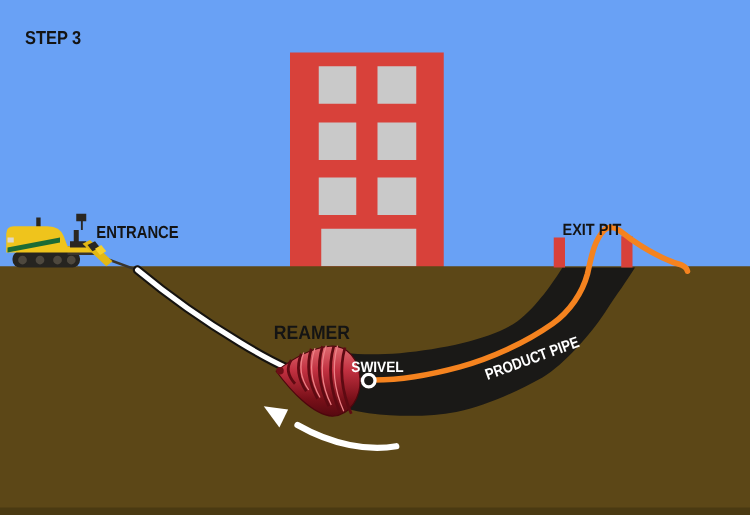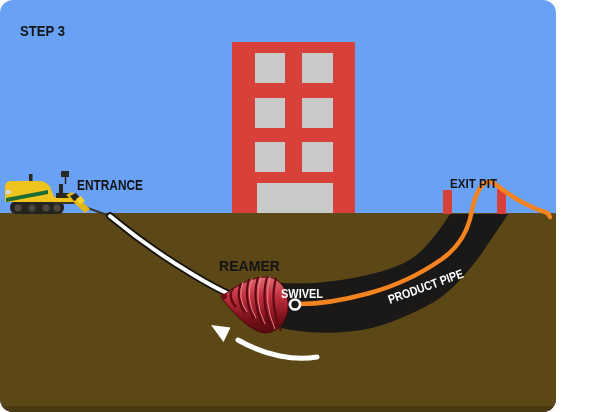--- a/index.html
+++ b/index.html
@@ -1,17 +1,17 @@
 <!DOCTYPE html>
 <html><head>
 <meta charset="utf-8">
 <style>
   html,body{margin:0;padding:0;background:#ffffff;}
-  #stage{position:relative;width:556px;height:412px;overflow:hidden;
-         font-family:"Liberation Sans",sans-serif;border-radius:13px;}
+  #stage{position:relative;width:600px;height:412px;overflow:hidden;
+         font-family:"Liberation Sans",sans-serif;}
   svg{display:block;}
   text{font-family:"Liberation Sans",sans-serif;font-weight:bold;}
 </style>
 </head>
 <body>
 
 <div id="stage">
 <svg width="600" height="412" viewBox="0 0 600 412">
   <defs>
     <linearGradient id="reamerGrad" x1="0" y1="0" x2="0" y2="1">

